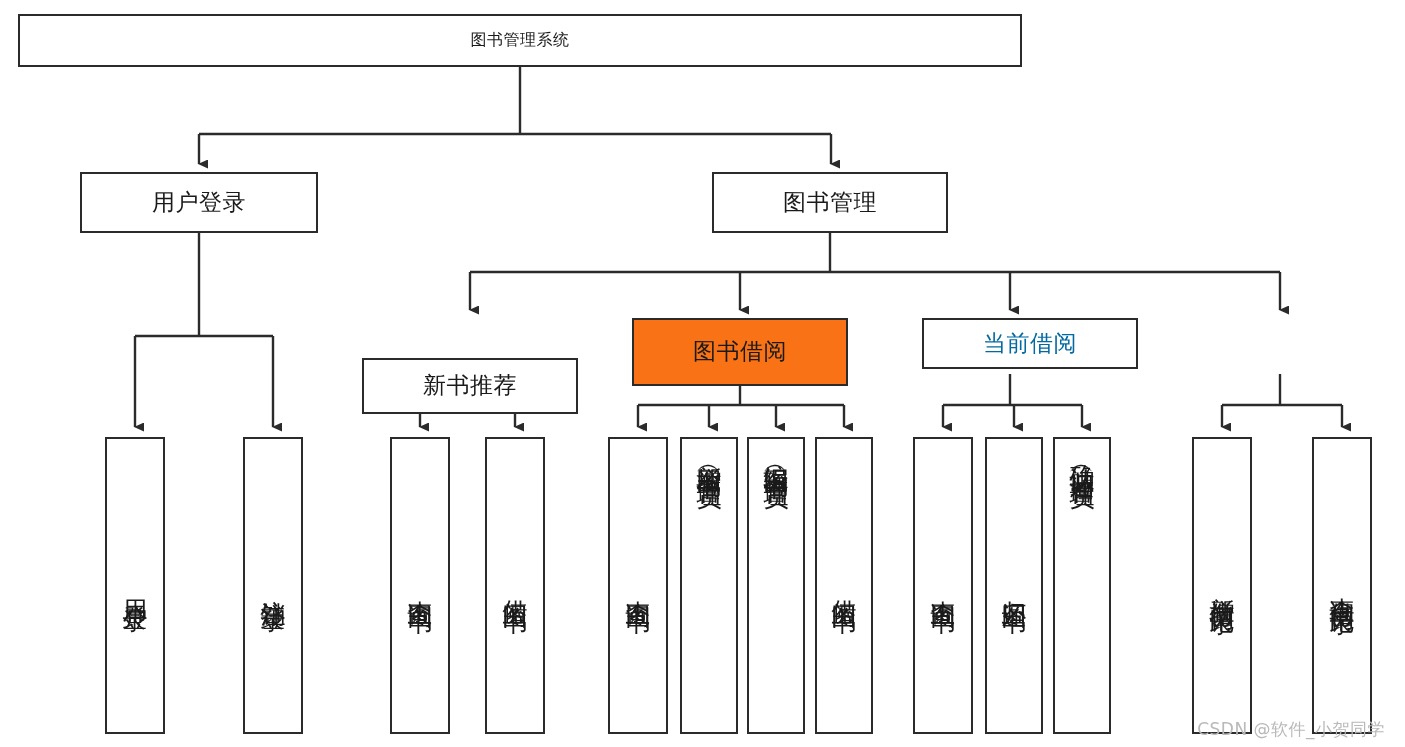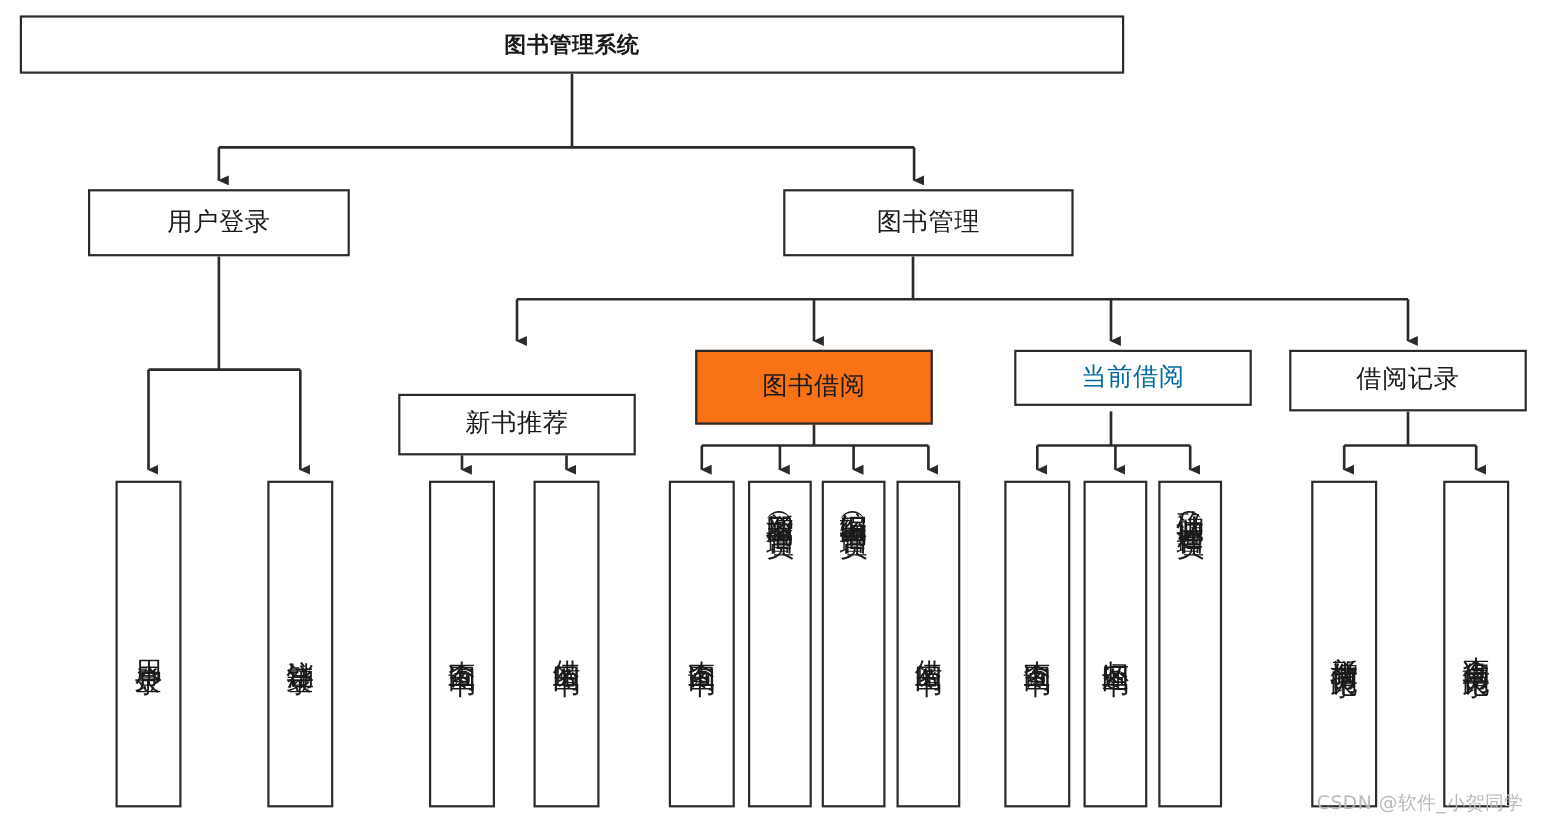--- a/index.html
+++ b/index.html
@@ -41,22 +41,21 @@
     text-align: center;
     line-height: 1.18;
     white-space: pre;
   }
   
   .node.horiz .node-label {
     font-size: 23px;
     letter-spacing: 0.5px;
   }
   .node.root .node-label {
-    font-size: 20px;
-    font-weight: bold;
+    font-size: 16px;
   }
   
   .node.vert {
     align-items: flex-start;
     padding-top: 6px;
   }
   .node.vert .node-label {
     writing-mode: vertical-rl;
     text-orientation: upright;
     font-size: 25px;
@@ -138,36 +137,33 @@
     </g>
   </svg>
 
   <div class="node horiz root" style="left: 18px; top: 14px; width: 1004px; height: 53px; background: rgb(255, 255, 255); border-color: rgb(43, 43, 43); color: rgb(26, 26, 26);">
     <span class="node-label">图书管理系统</span>
   </div>
 
   <div class="node horiz" style="left: 80px; top: 172px; width: 238px; height: 61px; background: rgb(255, 255, 255); border-color: rgb(43, 43, 43); color: rgb(26, 26, 26);">
     <span class="node-label">用户登录</span>
   </div>
-  <div class="node horiz" style="left: 712px; top: 172px; width: 264px; height: 61px; background: rgb(255, 255, 255); border-color: rgb(43, 43, 43); color: rgb(26, 26, 26);">
+  <div class="node horiz" style="left: 712px; top: 172px; width: 236px; height: 61px; background: rgb(255, 255, 255); border-color: rgb(43, 43, 43); color: rgb(26, 26, 26);">
     <span class="node-label">图书管理</span>
   </div>
 
   <div class="node horiz" style="left: 362px; top: 318px; width: 216px; height: 56px; background: rgb(255, 255, 255); border-color: rgb(43, 43, 43); color: rgb(26, 26, 26); margin-top: 40px;">
     <span class="node-label">新书推荐</span>
   </div>
   <div class="node horiz" style="left: 632px; top: 318px; width: 216px; height: 68px; background: #f97316; border-color: rgb(43, 43, 43); color: rgb(26, 26, 26);">
     <span class="node-label">图书借阅</span>
   </div>
   <div class="node horiz" style="left: 902px; top: 318px; width: 216px; height: 51px; background: rgb(255, 255, 255); border-color: rgb(43, 43, 43); color: #0369a1; margin-left: 20px;">
     <span class="node-label">当前借阅</span>
   </div>
-  <div class="node horiz" style="left: 1172px; top: 318px; width: 216px; height: 56px; background: rgb(255, 255, 255); border-color: rgb(43, 43, 43); color: rgb(26, 26, 26);">
-    <span class="node-label">借阅记录</span>
-  </div>
 
   <div class="node vert center-text" style="left: 105px; top: 437px; width: 60px; height: 297px; background: rgb(255, 255, 255); border-color: rgb(43, 43, 43); color: rgb(26, 26, 26);">
     <span class="node-label">用户登录</span>
   </div>
   <div class="node vert center-text" style="left: 243px; top: 437px; width: 60px; height: 297px; background: rgb(255, 255, 255); border-color: rgb(43, 43, 43); color: rgb(26, 26, 26);">
     <span class="node-label">注销登录</span>
   </div>
 
   <div class="node vert center-text" style="left: 390px; top: 437px; width: 60px; height: 297px; background: rgb(255, 255, 255); border-color: rgb(43, 43, 43); color: rgb(26, 26, 26);">
     <span class="node-label">查询图书</span>

